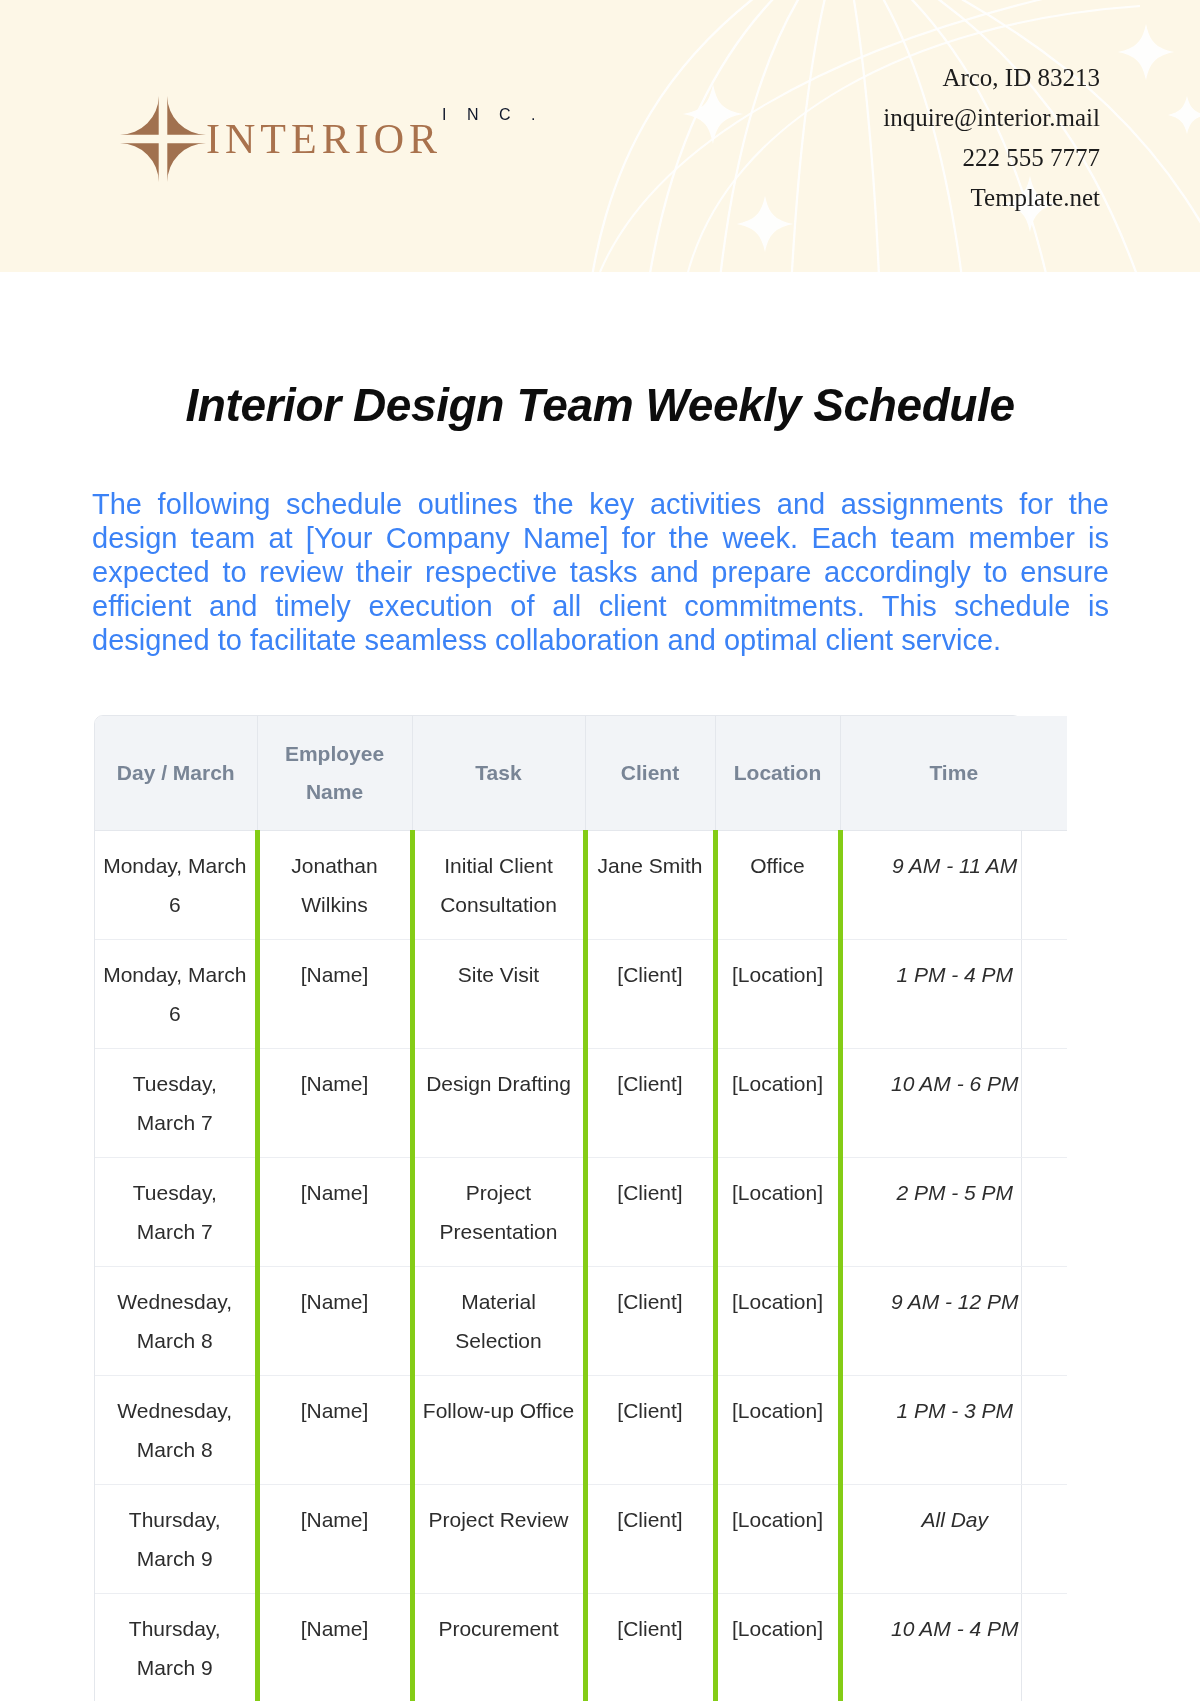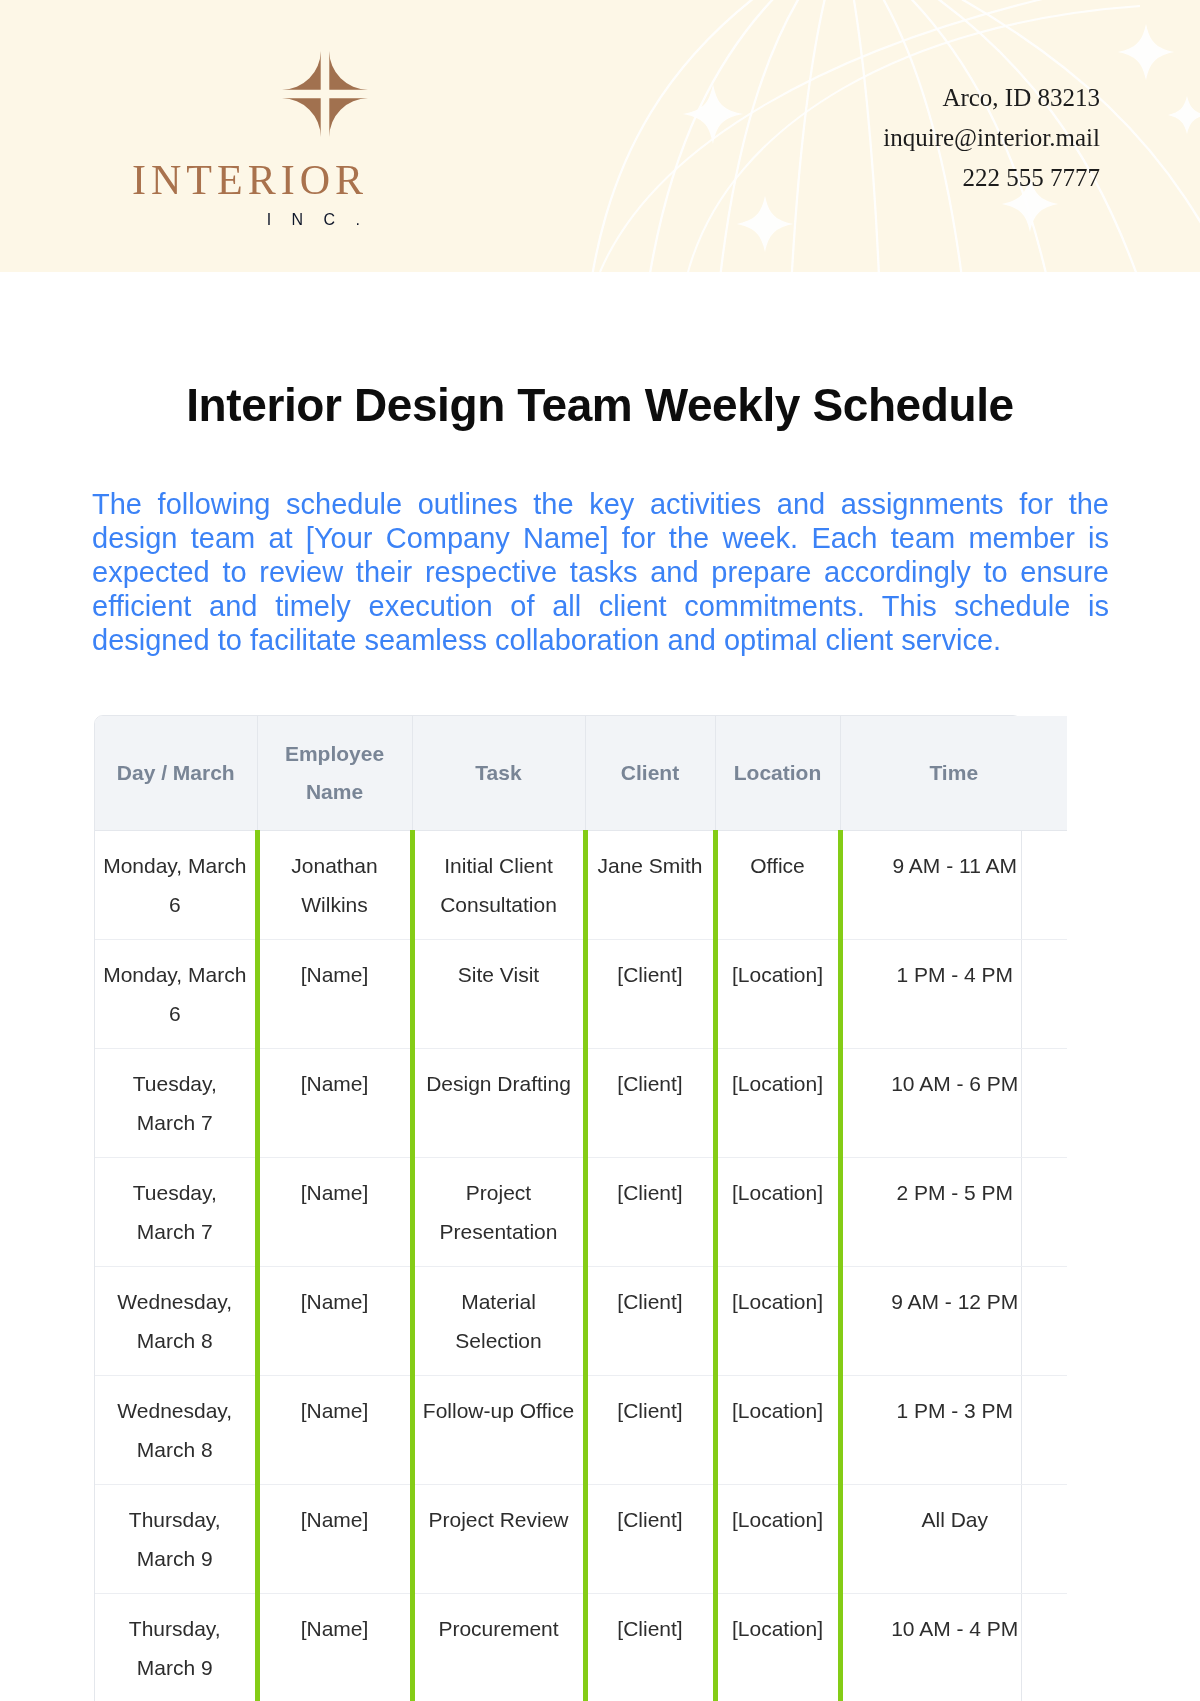--- a/index.html
+++ b/index.html
@@ -35,24 +35,24 @@
     display: flex;
     align-items: center;
     justify-content: space-between;
     height: 100%;
     padding: 0 100px 0 96px;
   }
 
   
   .logo-block {
     display: flex;
-    flex-direction: column;
-    align-items: flex-end;
+    flex-direction: row;
+    align-items: flex-start;
     margin-top: 6px;
-    margin-left: 36px;
+    margin-left: 24px;
   }
   .logo-mark {
     width: 86px;
     height: 86px;
     display: block;
   }
   .logo-word {
     margin-top: 22px;
     font-family: "Liberation Serif", serif;
     font-size: 42px;
@@ -86,20 +86,21 @@
     padding: 0 88px;
   }
   .doc-title {
     margin-top: 108px;
     text-align: center;
     font-size: 46px;
     font-weight: bold;
     color: #0d0d0d;
     letter-spacing: -0.4px;
     line-height: 1.12;
+    font-style: italic;
   }
   .doc-intro {
     margin: 55px 3px 0 4px;
     font-size: 29px;
     line-height: 34px;
     color: #3b82f6;
     text-align: justify;
   }
 
   
@@ -143,21 +144,21 @@
     font-size: 21px;
     line-height: 39px;
     color: #2d2d2d;
     padding: 15px 6px;
     text-align: center;
     vertical-align: top;
     border-right: 5px solid #84cc16;
     border-bottom: 1px solid #eceef2;
     height: 90px;
   }
-  table.schedule tbody td:last-child { border-right: none; }
+  table.schedule tbody td:last-child { border-right: none; font-style: italic; }
   table.schedule tbody tr:last-child td { border-bottom: none; }
 </style>
 </head>
 <body>
 
 <div class="banner">
 
   <svg class="banner-deco" viewBox="0 0 620 272" preserveAspectRatio="none" aria-hidden="true">
     <g fill="none" stroke="#ffffff" stroke-width="2.2" opacity="0.95">
       <path d="M262 -60 C 80 40, 20 170, 5 330"></path>
@@ -194,20 +195,21 @@
         <path d="M55 55 H100 V100 H55 Z M100 55 A45 45 0 0 0 55 100 H100 Z" fill="#a1714f" fill-rule="evenodd"></path>
       </svg>
       <div class="logo-word">INTERIOR</div>
       <div class="logo-sub">I N C .</div>
     </div>
 
     <div class="contact">
       <div>Arco, ID 83213</div>
       <div>inquire@interior.mail</div>
       <div>222 555 7777</div>
+      <div>Template.net</div>
     </div>
 
   </div>
 </div>
 
 <div class="doc">
 
   <h1 class="doc-title">Interior Design Team Weekly Schedule</h1>
 
   <p class="doc-intro">The following schedule outlines the key activities and assignments for the design team at [Your Company Name] for the week. Each team member is expected to review their respective tasks and prepare accordingly to ensure efficient and timely execution of all client commitments. This schedule is designed to facilitate seamless collaboration and optimal client service.</p>

